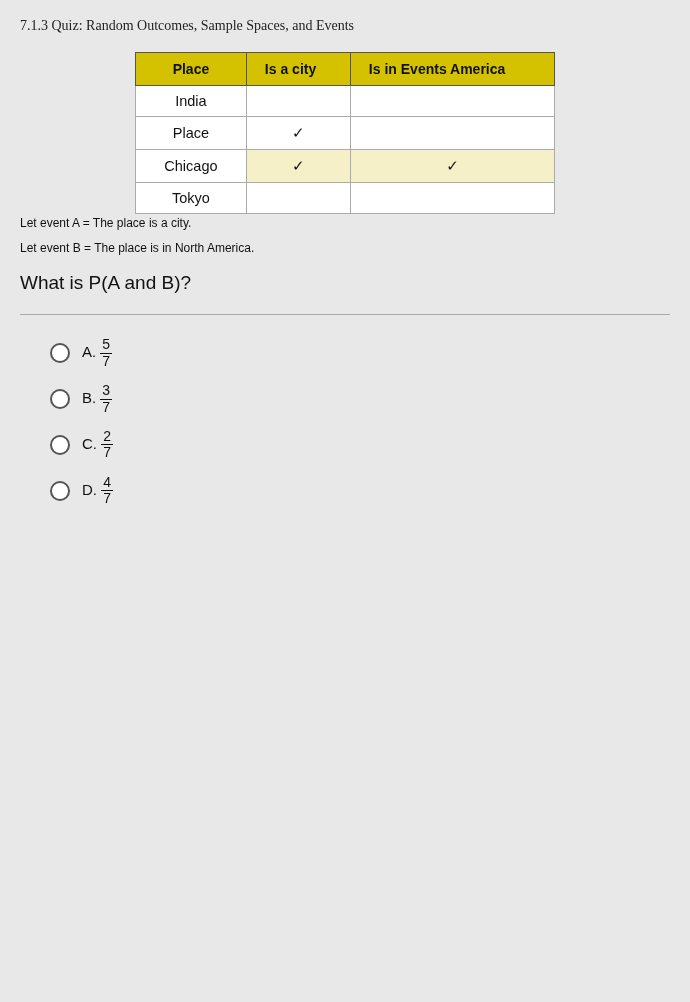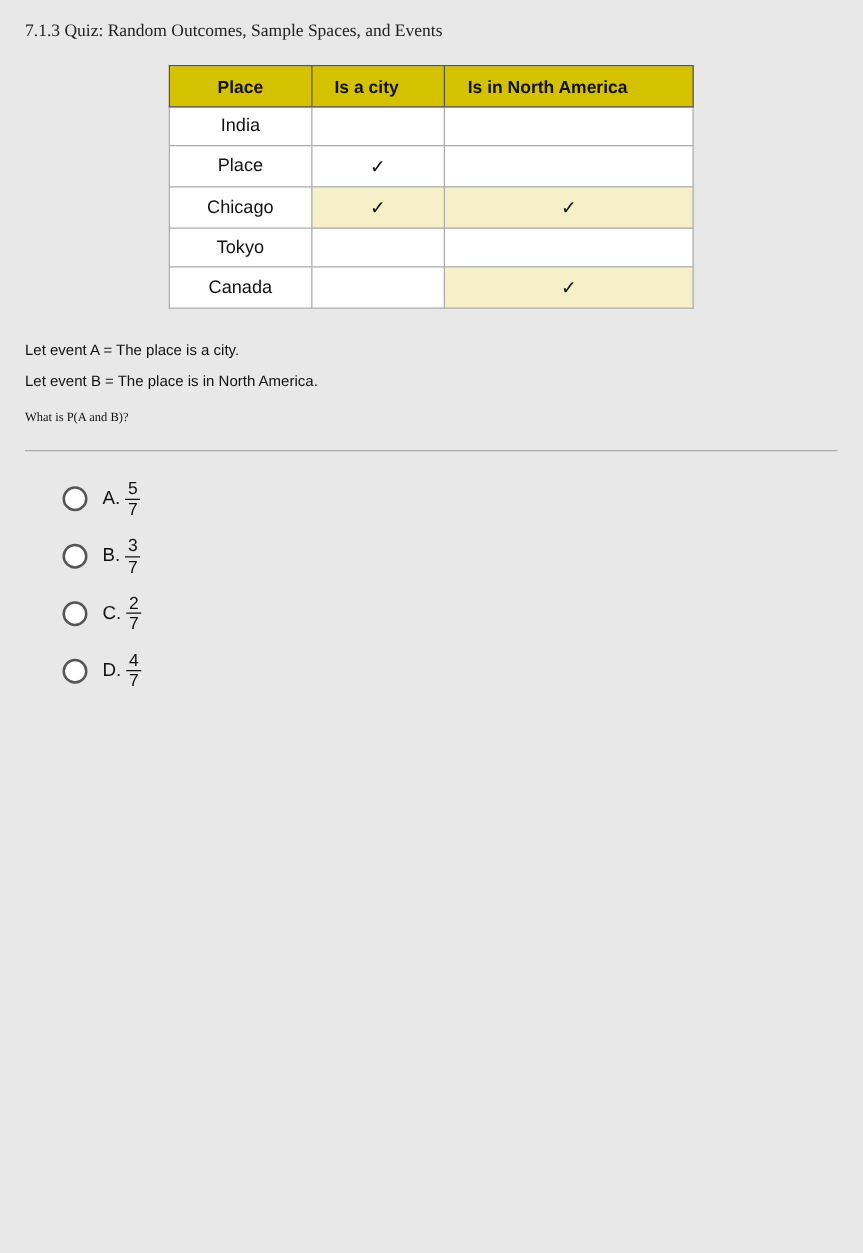--- a/index.html
+++ b/index.html
@@ -18,21 +18,20 @@
       font-size: 14px;
       color: #222;
       margin-bottom: 18px;
       font-weight: normal;
       font-family: Liberation Serif, serif;
     }
 
     .table-wrapper {
       display: flex;
       justify-content: center;
-      margin-bottom: 24px;
     }
 
     table {
       border-collapse: collapse;
       min-width: 420px;
       background: white;
       border: 1.5px solid #555;
     }
 
     table th {
@@ -78,22 +77,21 @@
 
     .description {
       margin-bottom: 6px;
       font-size: 12px;
       line-height: 1.6;
     }
 
     .question {
       margin-top: 14px;
       margin-bottom: 20px;
-      font-size: 10px;
-      font-family: Liberation Serif, serif;
+      font-size: 19px;
     }
 
     .divider {
       border: none;
       border-top: 1px solid #aaa;
       margin: 18px 0 22px 0;
     }
 
     .options {
       display: flex;
@@ -152,21 +150,21 @@
 <div class="page-title">
   <span>7.1.3  Quiz:  Random Outcomes, Sample Spaces, and Events</span>
 </div>
 
 <div class="table-wrapper">
   <table>
     <thead>
       <tr>
         <th>Place</th>
         <th>Is a city</th>
-        <th>Is in North America</th>
+        <th>Is in Events America</th>
       </tr>
     </thead>
     <tbody id="table-body">
     <tr class="row-india">
           <td>India</td>
           <td></td>
           <td></td>
         </tr>
         <tr class="row-tokyo">
           <td>Place</td>
@@ -176,25 +174,20 @@
         <tr class="row-chicago">
           <td>Chicago</td>
           <td><span class="checkmark">✓</span></td>
           <td><span class="checkmark">✓</span></td>
         </tr>
         <tr class="row-peru">
           <td>Tokyo</td>
           <td></td>
           <td></td>
         </tr>
-        <tr class="row-canada">
-          <td>Canada</td>
-          <td></td>
-          <td><span class="checkmark">✓</span></td>
-        </tr>
       </tbody>
   </table>
 </div>
 
 <div class="description">
   <span>Let event A = The place is a city.</span>
 </div>
 <div class="description">
   <span>Let event B = The place is in North America.</span>
 </div>

